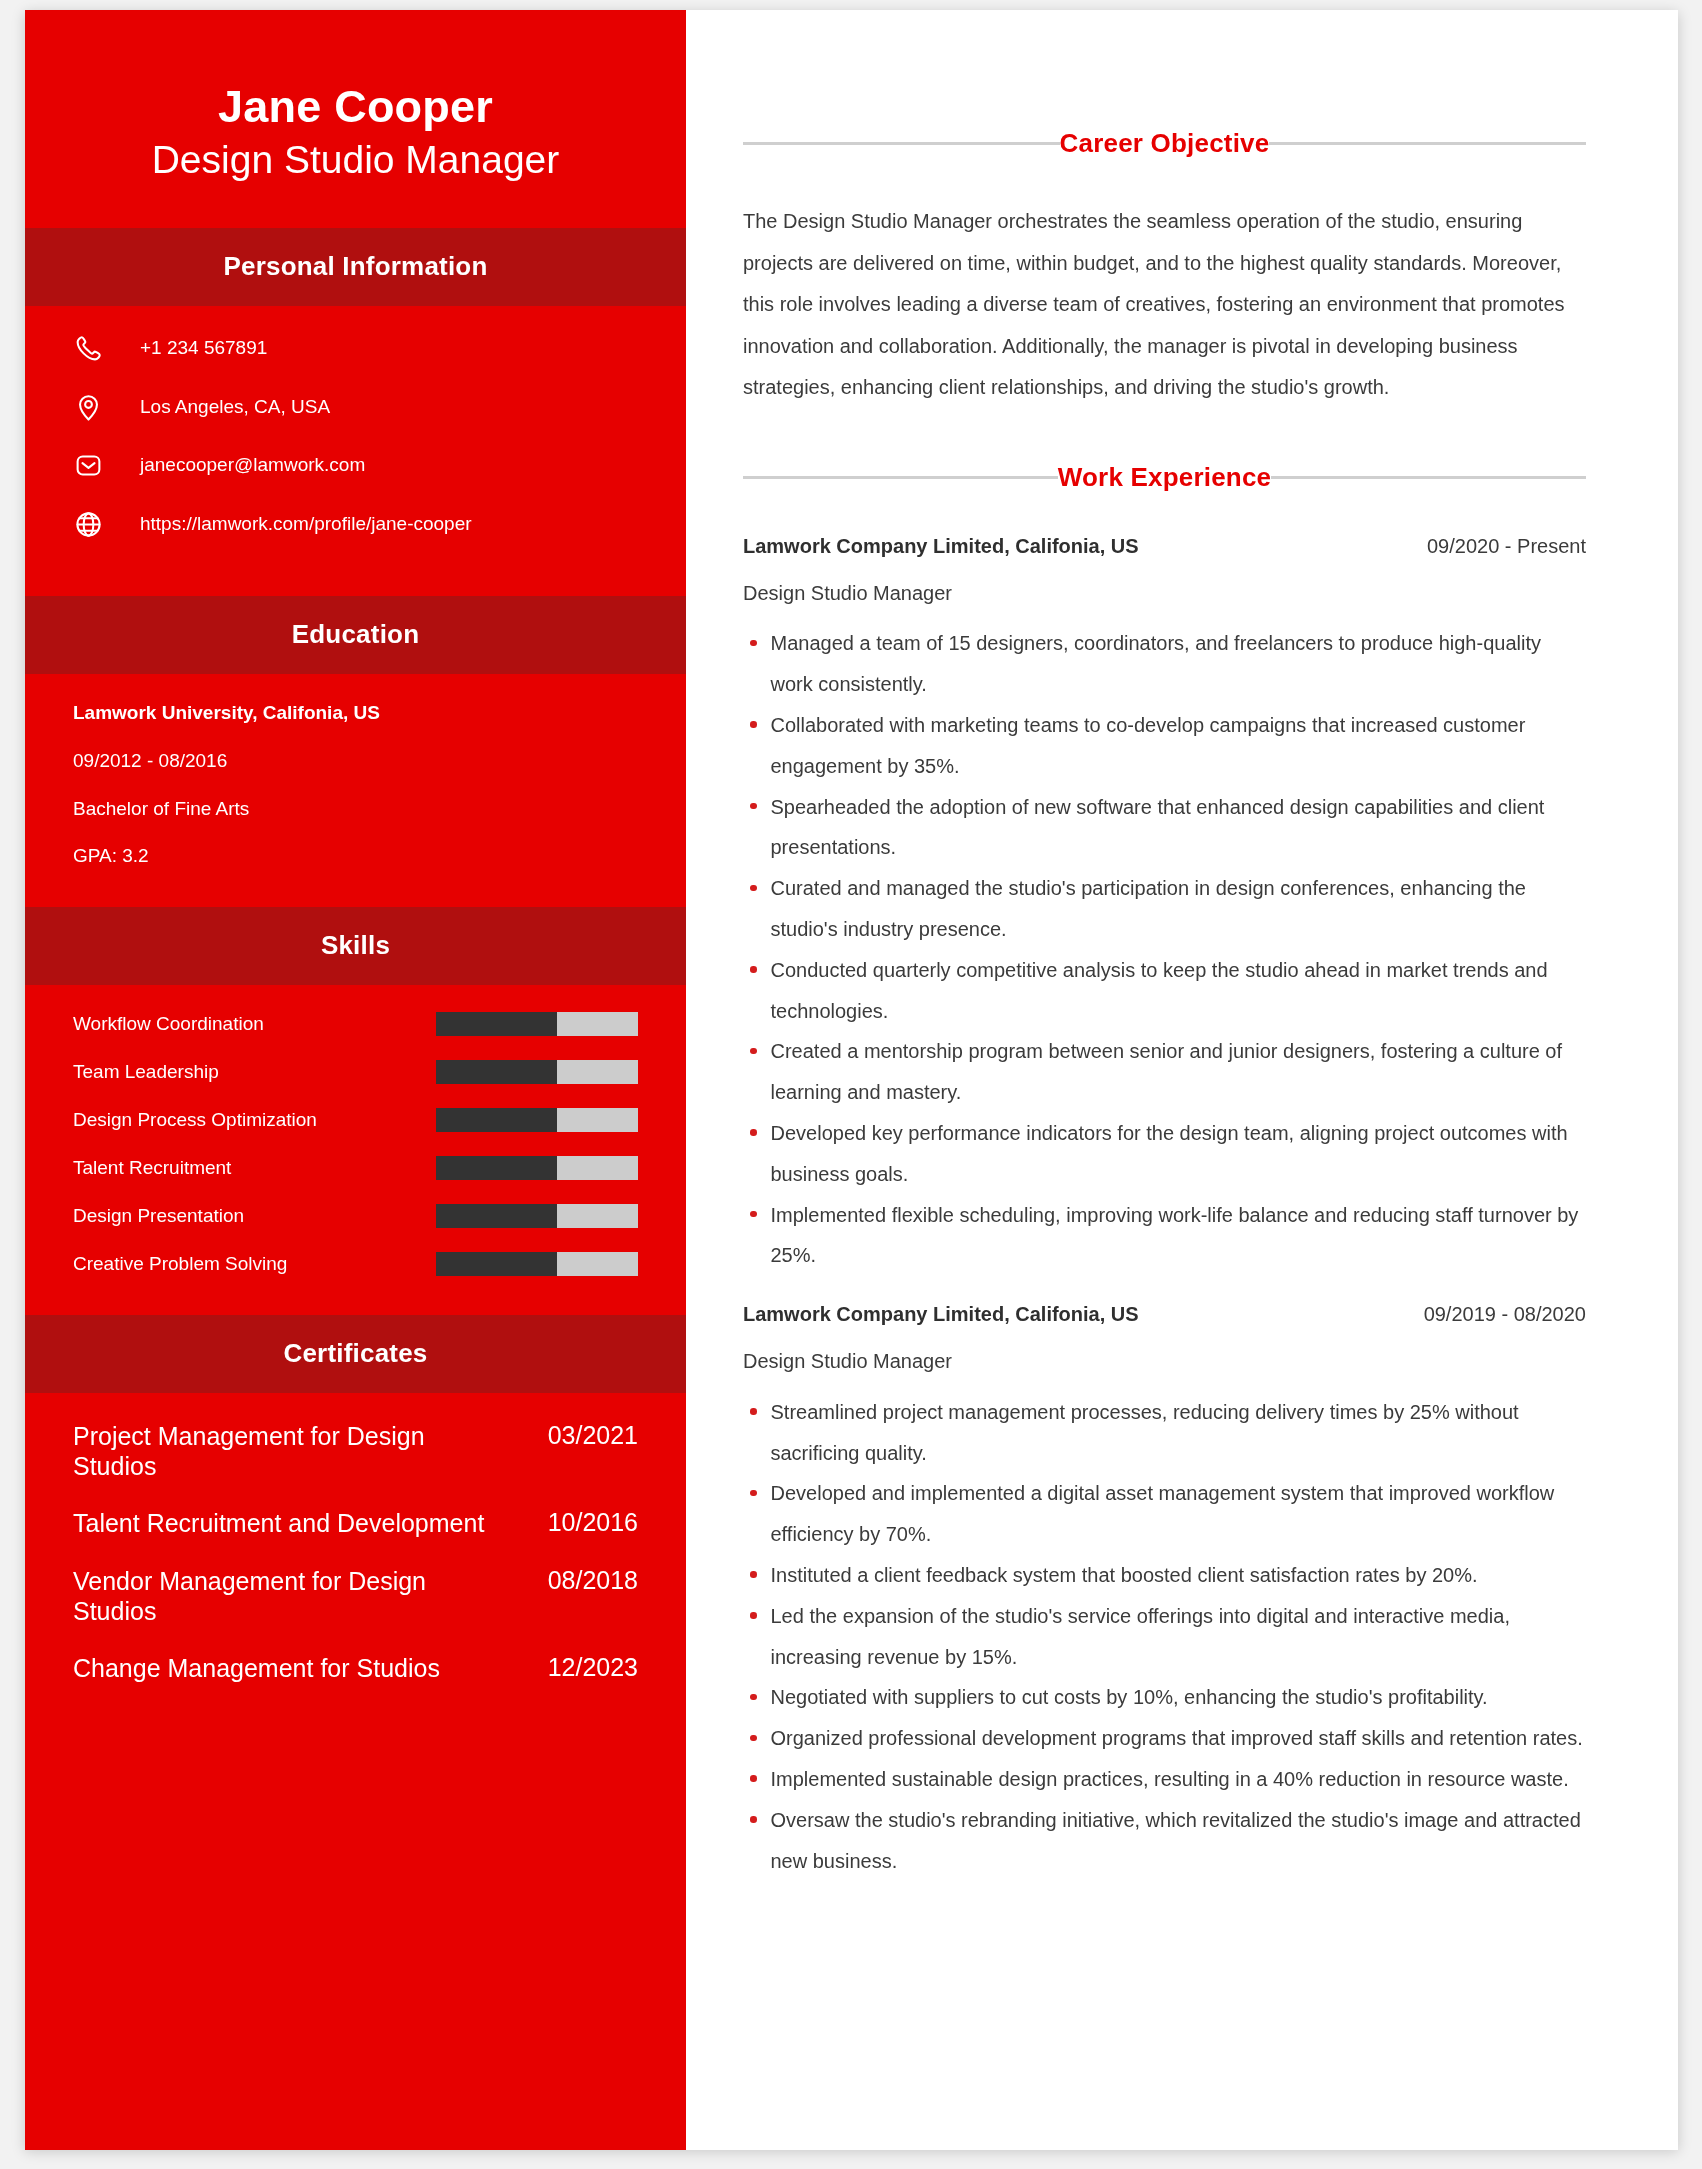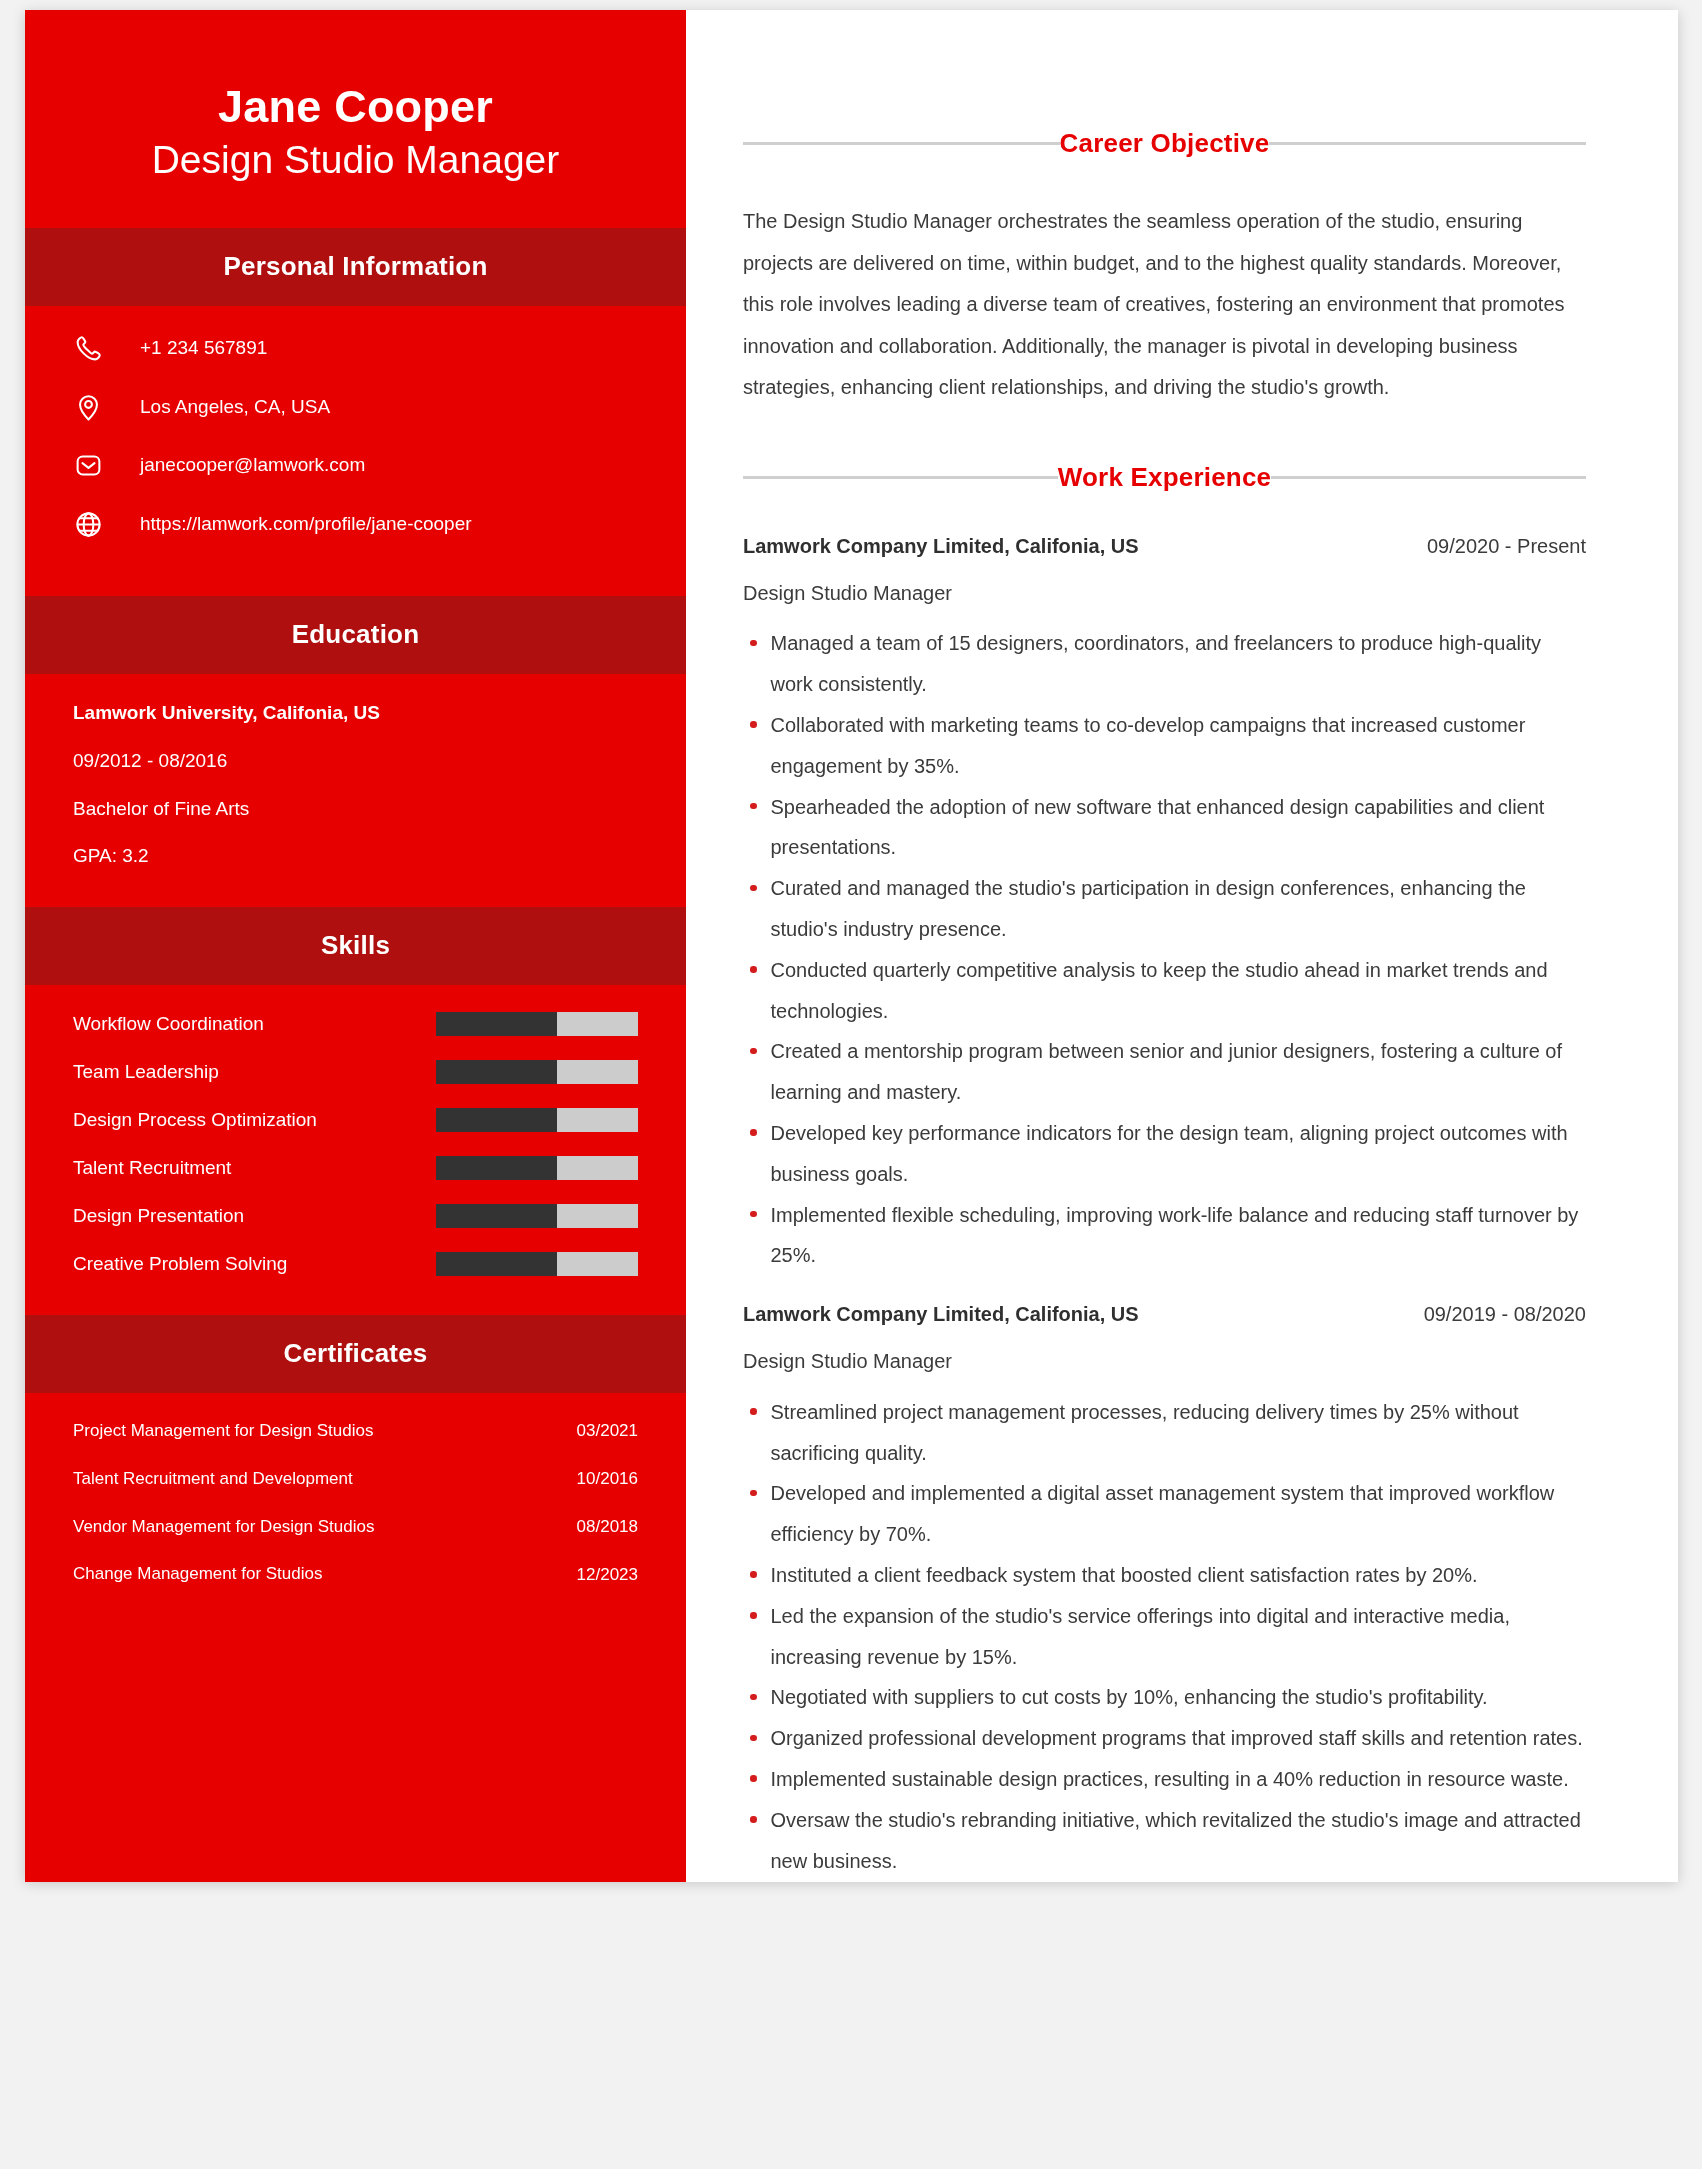--- a/index.html
+++ b/index.html
@@ -5,21 +5,21 @@
   * { margin:0; padding:0; box-sizing:border-box; }
   html, body {
     width:1703px; height:2170px;
     background:#f2f2f2;
     font-family:"Liberation Sans", sans-serif;
     -webkit-font-smoothing:antialiased;
   }
   .page {
     position:relative;
     width:1653px;
-    height:1872px;
+    height:2140px;
     margin:10px auto 0 auto;
     background:#737373;
     box-shadow:0 1.8px 13px rgba(0,0,0,0.18);
     display:flex;
     overflow:hidden;
   }
 
   
   .sidebar {
     width:661px;
@@ -92,24 +92,24 @@
     position:relative;
   }
   .skill-fill {
     position:absolute; left:0; top:0; bottom:0;
     background:#333333;
   }
 
   
   .cert-row {
     display:flex;
-    align-items:flex-end;
+    align-items:flex-start;
     justify-content:space-between;
     margin-bottom:27.5px;
-    font-size:17px;
+    font-size:25px;
     gap:23px;
   }
   .cert-row:last-child { margin-bottom:13px; }
   .cert-name { line-height:1.2; }
   .cert-date { white-space:nowrap; padding-left:16.5px; }
 
   
   .main {
     flex:1 1 auto;
     padding:118px 92px 55px 57px;

